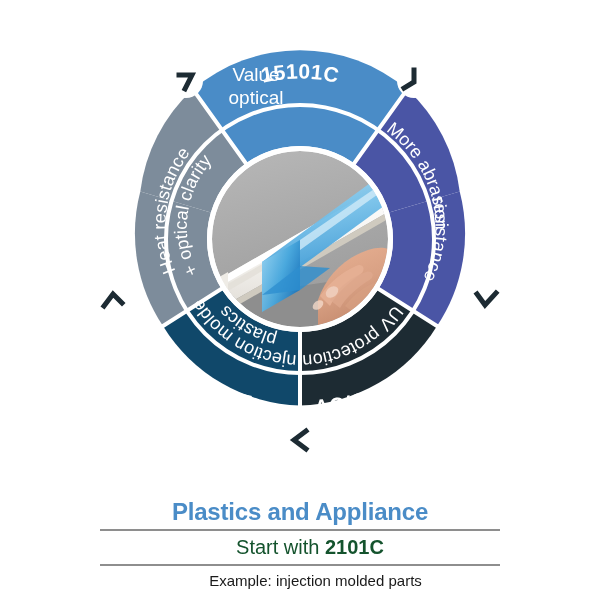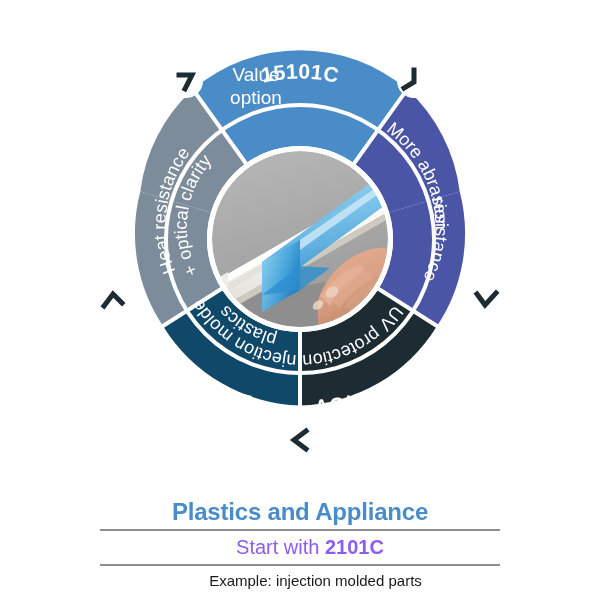--- a/index.html
+++ b/index.html
@@ -38,21 +38,21 @@
     font-weight:bold;
     letter-spacing:-0.2px;
     padding-bottom:3px;
   }
   .rule{
     width:400px;margin:0 auto;
     height:2px;background:#8e8e8e;
   }
   #footer-start{
     font-size:20px;
-    color:#8b5cf6;
+    color:#14532d;
     padding:5px 0 5px 0;
     font-weight:normal;
     margin-left:20px;
   }
   #footer-start b{font-weight:bold;}
   #footer-example{
     font-size:15px;
     color:#1a1a1a;
     padding-top:6px;
     padding-left:31px;
@@ -275,21 +275,21 @@
       <g stroke="#1d2b33" stroke-width="5" stroke-linecap="square" fill="none">
         <path d="M 104 306 L 113 294 L 122 303"></path>
       </g>
     </g>
   </svg>
 </div>
 
 <div style="position:absolute;left:0;top:63px;width:512px;text-align:center;
             color:#ffffff;font-size:19px;line-height:23px;">
   <div>Value</div>
-  <div>option</div>
+  <div>optical</div>
 </div>
 
 <div id="footer">
   <div id="footer-title">Plastics and Appliance</div>
   <div class="rule"></div>
   <div id="footer-start">
     <span>Start with </span><b>2101C</b>
   </div>
   <div class="rule"></div>
   <div id="footer-example">Example: injection molded parts</div>

